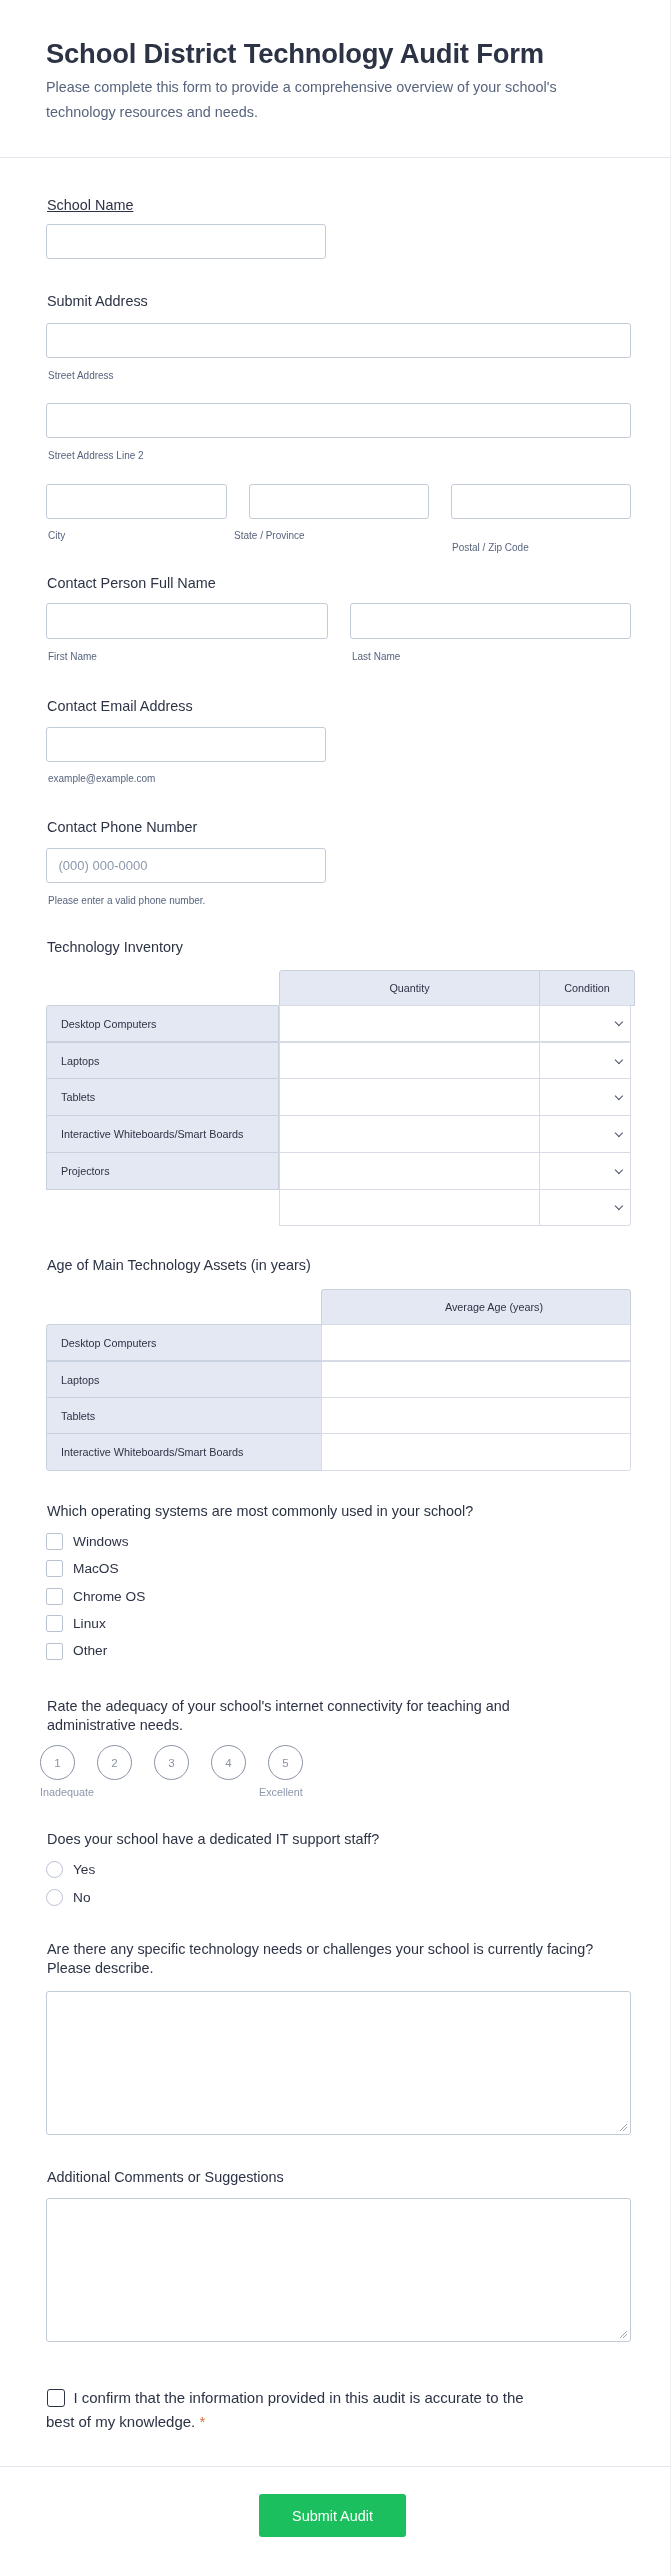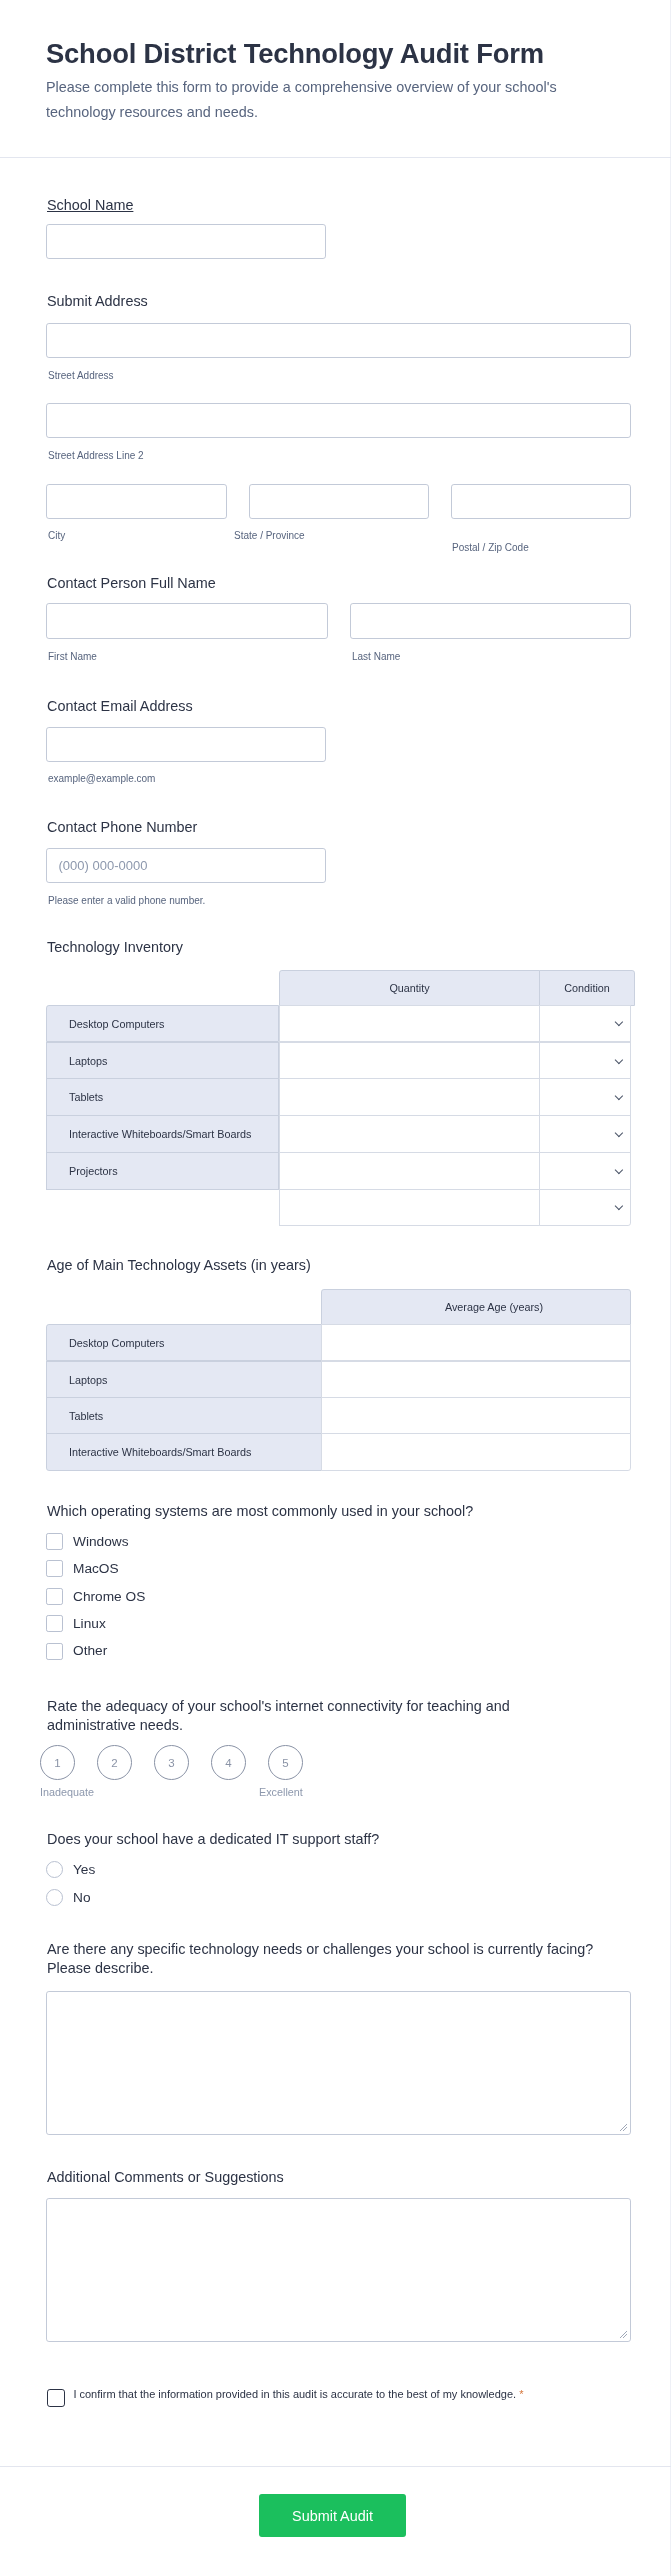--- a/index.html
+++ b/index.html
@@ -13,21 +13,21 @@
   .label { left: 47px; font-size: 14.4px; color: #2c3345; line-height: 19px; }
   .input { border: 0.7px solid #c3cad8; border-radius: 2.9px; background: #fff; }
   .input input, .input textarea { width: 100%; height: 100%; border: none; outline: none; background: transparent; font-family: "Liberation Sans", sans-serif; font-size: 13px; padding: 0 11.5px; color: #2c3345; }
   .input textarea { padding: 8.7px 11.5px; resize: none; }
   .input input::placeholder { color: #8d98ad; }
   .sub { font-size: 10px; color: #57647e; line-height: 13px; }
   .grabber { position: absolute; right: 2.9px; bottom: 2.9px; width: 7.2px; height: 7.2px;
     background: linear-gradient(135deg, transparent 45%, #a0a8b8 46%, #a0a8b8 52%, transparent 53%, transparent 70%, #a0a8b8 71%, #a0a8b8 77%, transparent 78%); }
   
   .mhead { background: #e4e8f3; border: 0.7px solid #c9d0de; font-size: 10.8px; color: #2c3345; display: flex; align-items: center; justify-content: center; }
-  .mrow-label { background: #e4e8f3; border: 0.7px solid #c9d0de; font-size: 10.8px; color: #2c3345; display: flex; align-items: center; padding-left: 22px; }
+  .mrow-label { background: #e4e8f3; border: 0.7px solid #c9d0de; font-size: 10.8px; color: #2c3345; display: flex; align-items: center; padding-left: 14px; }
   .mcell { background: #fff; border: 0.7px solid #d6dbe5; }
   .mcell input { width: 100%; height: 100%; border: none; outline: none; background: transparent; padding: 0 8.7px; font-size: 10.8px; font-family: "Liberation Sans", sans-serif; }
   .chev { position: absolute; right: 8.7px; top: 50%; width: 5.8px; height: 5.8px; margin-top: -4.3px; border-right: 1.4px solid #4b5568; border-bottom: 1.4px solid #4b5568; transform: rotate(45deg); }
   .cb { width: 17.3px; height: 17.3px; border: 0.7px solid #b9c1d1; border-radius: 2.2px; background: #fff; }
   .opt-text { font-size: 13.7px; color: #2c3345; }
   .circle { width: 35px; height: 35px; border: 1.1px solid #8a93a6; border-radius: 50%; display: flex; align-items: center; justify-content: center; font-size: 11.5px; color: #8a93a6; background: #fff; }
   .rlab { font-size: 10.8px; color: #8d98ad; }
   .radio { width: 17.3px; height: 17.3px; border: 0.7px solid #b9c1d1; border-radius: 50%; background: #fff; }
   .submit { background: #1bbf5d; color: #fff; border: none; border-radius: 2.9px; font-size: 14.4px; font-family: "Liberation Sans", sans-serif; display: flex; align-items: center; justify-content: center; cursor: pointer; }
   .req { color: #d5753b; }
@@ -156,21 +156,21 @@
     <textarea style=""></textarea>
     <span class="grabber"></span>
   </div>
 
   <label class="abs label" style="top:2168px;">Additional Comments or Suggestions</label>
   <div class="abs input" style="left:46px;top:2198px;width:585px;height:144px;">
     <textarea style=""></textarea>
     <span class="grabber"></span>
   </div>
 
-  <div class="abs" style="left:46px;top:2386px;width:505px;font-size:11px;line-height:16px;color:#2c3345;text-indent:27.4px;">
+  <div class="abs" style="left:46px;top:2386px;width:505px;font-size:15px;line-height:24px;color:#2c3345;text-indent:27.4px;">
     <span>I confirm that the information provided in this audit is accurate to the best of my knowledge.</span>
     <span class="req">*</span>
   </div>
   <div class="abs" style="left:47px;top:2389px;width:18px;height:18px;border:1.4px solid #2c3345;border-radius:2.9px;background:#fff;"></div>
 
   <div class="abs divider" style="top:2466px;border-top-width:0.7px;"></div>
   <button class="abs submit" style="left:259px;top:2494px;width:147px;height:43px;">Submit Audit</button>
 </div>
 
 

